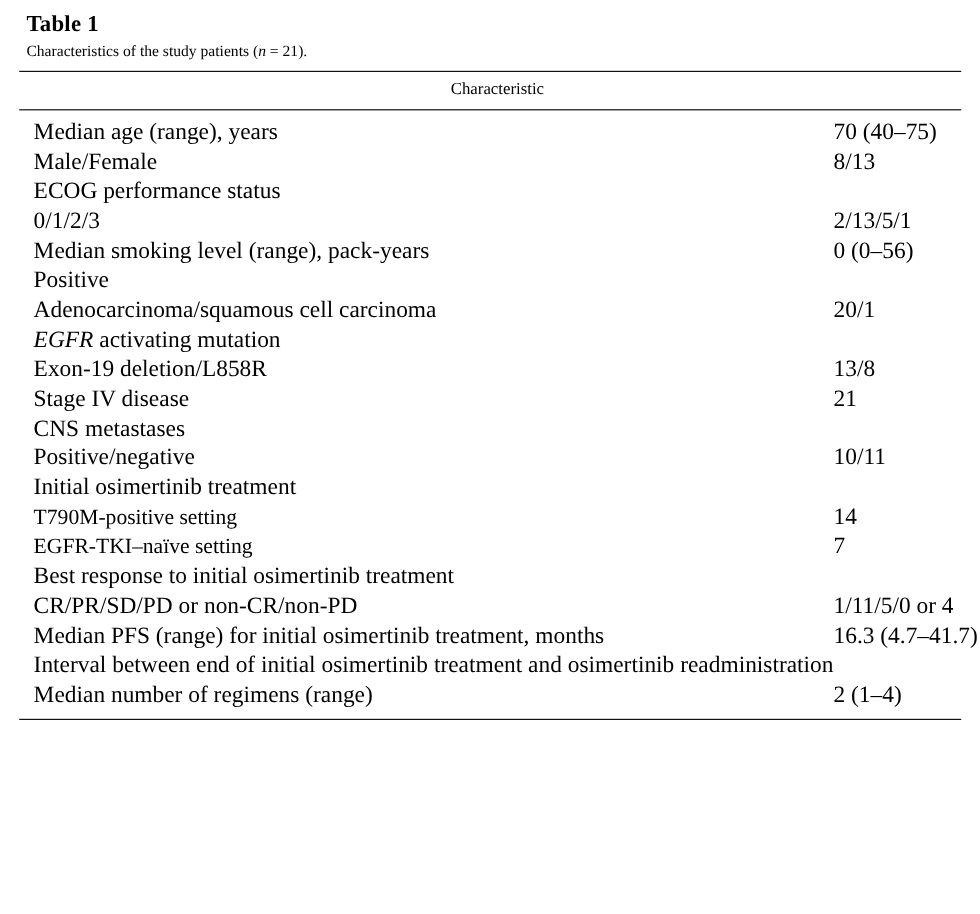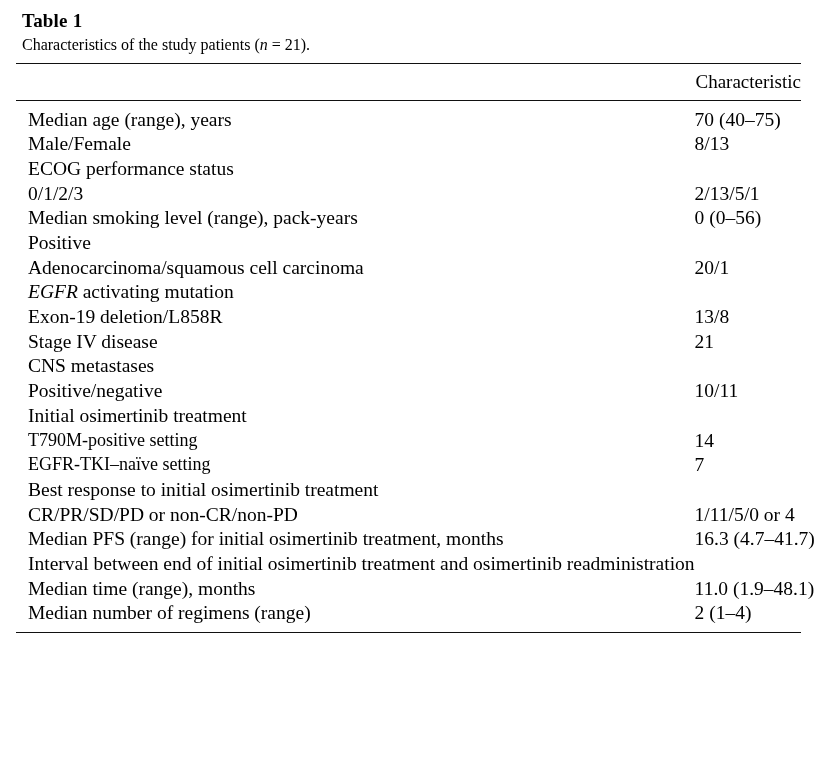--- a/index.html
+++ b/index.html
@@ -21,21 +21,21 @@
     box-sizing: border-box;
     padding: 10px 16px 0 16px;
   }
   .table-label {
     font-size: 19px;
     font-weight: bold;
     letter-spacing: 0.2px;
     margin: 0 0 3px 6px;
   }
   .table-caption {
-    font-size: 16px;
+    font-size: 13px;
     margin: 0 0 8px 6px;
     line-height: 1.25;
   }
   .table-caption .ital {
     font-style: italic;
   }
   .rule-top {
     border-top: 1.6px solid #111;
     margin: 0 0 0 0;
   }
@@ -45,24 +45,24 @@
   .rule-bottom {
     border-top: 1.6px solid #111;
   }
   table.data {
     width: 100%;
     border-collapse: collapse;
     font-size: 19.5px;
     line-height: 1.0;
   }
   table.data th {
-    text-align: right;
+    text-align: center;
     font-weight: normal;
     padding: 8px 0 9px 12px;
-    font-size: 19px;
+    font-size: 14px;
   }
   table.data td {
     vertical-align: top;
     padding: 2.6px 0 2.6px 0;
   }
   table.data td.label {
     padding-left: 12px;
     white-space: nowrap;
   }
   table.data td.value {
@@ -186,24 +186,20 @@
         </tr>
         <tr class="wide-row">
           <td class="label">Median PFS (range) for initial osimertinib treatment, months</td>
           <td class="value">16.3 (4.7–41.7)</td>
         </tr>
         <tr class="wide-row">
           <td class="label">Interval between end of initial osimertinib treatment and osimertinib readministration</td>
           <td class="value"></td>
         </tr>
         <tr class="wide-row">
-          <td class="label indent1">Median time (range), months</td>
-          <td class="value">11.0 (1.9–48.1)</td>
-        </tr>
-        <tr class="wide-row">
           <td class="label indent1">Median number of regimens (range)</td>
           <td class="value">2 (1–4)</td>
         </tr>
         <tr class="spacer-tail">
           <td colspan="2"></td>
         </tr>
       </tbody>
   </table>
 
   <div class="rule-bottom"></div>

